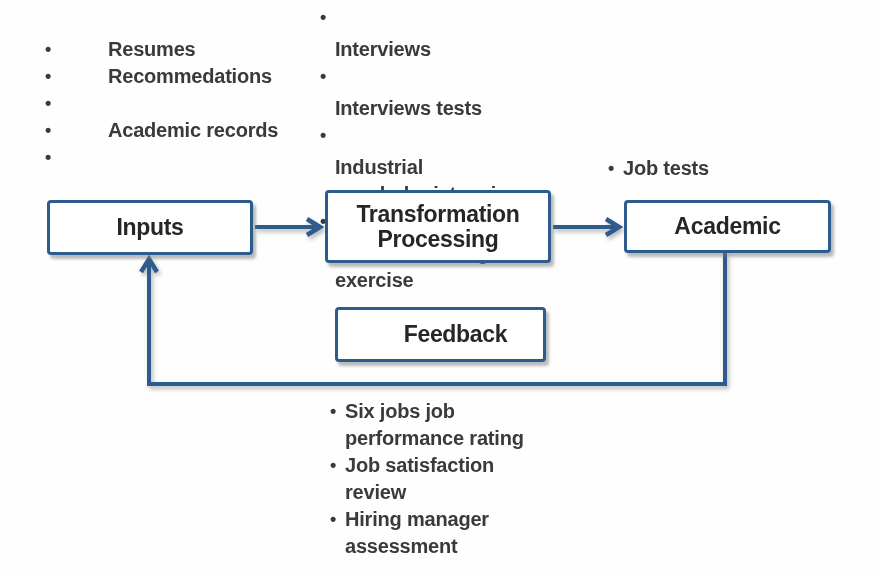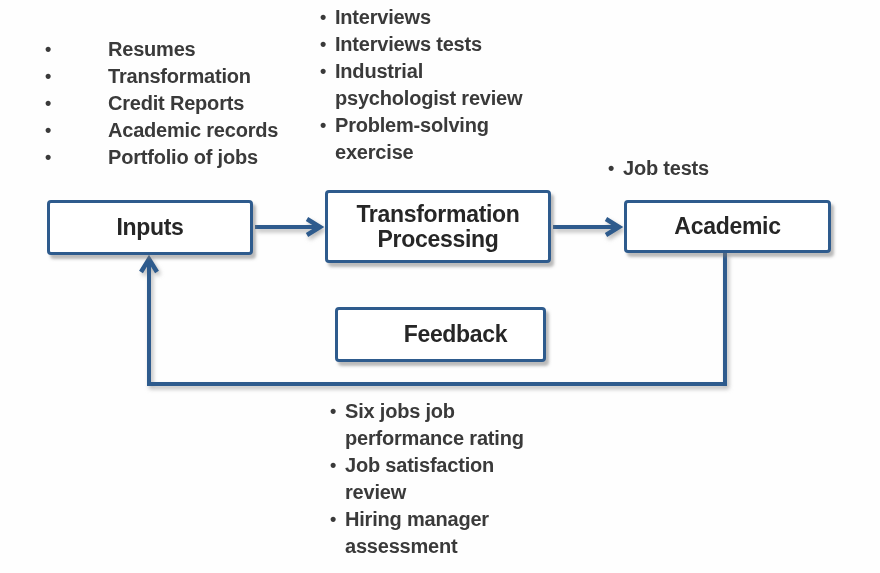--- a/index.html
+++ b/index.html
@@ -48,21 +48,21 @@
     line-height: 27px;
     letter-spacing: -0.2px;
   }
   .bitem { display: flex; align-items: flex-start; }
   .bullet { flex: 0 0 15px; width: 15px; font-size: 18px; }
   .btext { display: block; }
 
   .input-list    { left: 45px;  top: 36px;  }
   .input-list .btext      { max-width: 225px; margin-left: 48px; }
   .processing-list { left: 320px; top: 4px; }
-  .processing-list .btext { max-width: 192px; }
+  .processing-list .btext { max-width: 192px; margin-top: 32px; }
   .output-list   { left: 608px; top: 155px; }
   .output-list .btext     { max-width: 220px; }
   .feedback-list { left: 330px; top: 398px; }
   .feedback-list .btext   { max-width: 197px; }
 
   
   .box {
     position: absolute;
     background: #ffffff;
     border: 3px solid var(--accent, #2e5b8d);
@@ -103,36 +103,34 @@
 
   <ul class="blist input-list">
 
       <li class="bitem">
         <span class="bullet">•</span>
         <span class="btext">Resumes</span>
       </li>
 
       <li class="bitem">
         <span class="bullet">•</span>
-        <span class="btext">Transformation</span>
+        <span class="btext">Recommedations</span>
       </li>
 
       <li class="bitem">
         <span class="bullet">•</span>
-        <span class="btext">Credit Reports</span>
       </li>
 
       <li class="bitem">
         <span class="bullet">•</span>
         <span class="btext">Academic records</span>
       </li>
 
       <li class="bitem">
         <span class="bullet">•</span>
-        <span class="btext">Portfolio of jobs</span>
       </li>
     </ul>
 
   <ul class="blist processing-list">
 
       <li class="bitem">
         <span class="bullet">•</span>
         <span class="btext">Interviews</span>
       </li>
 

